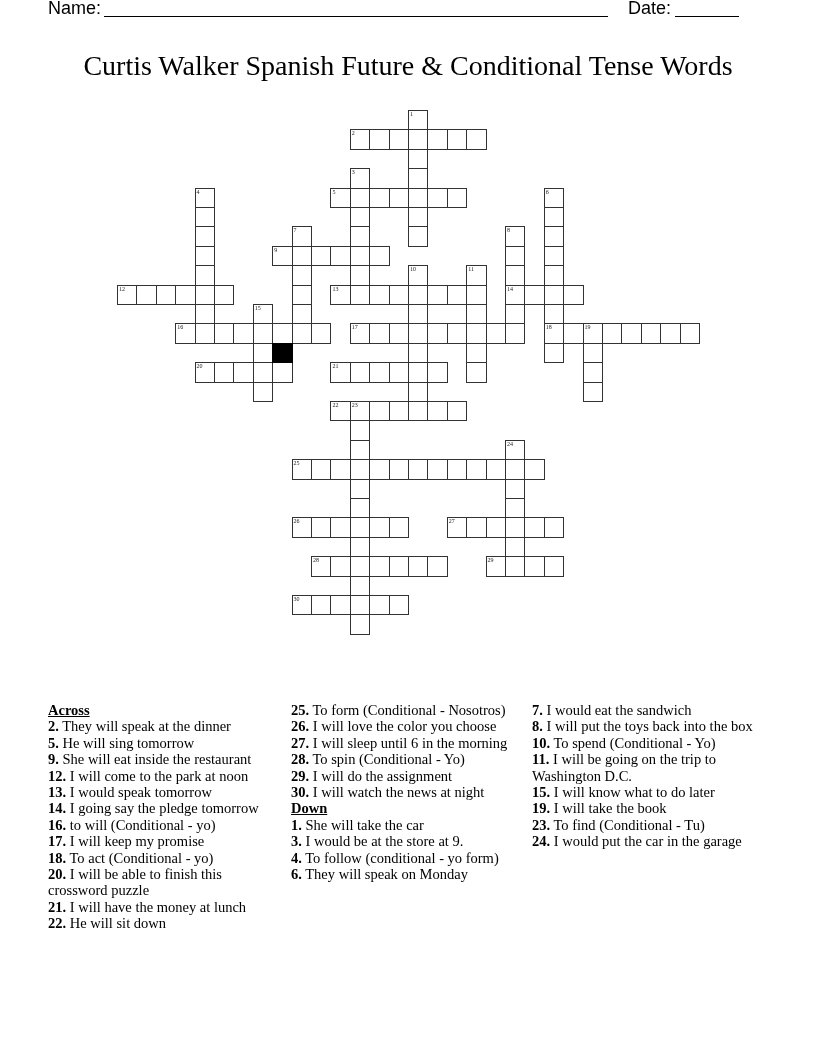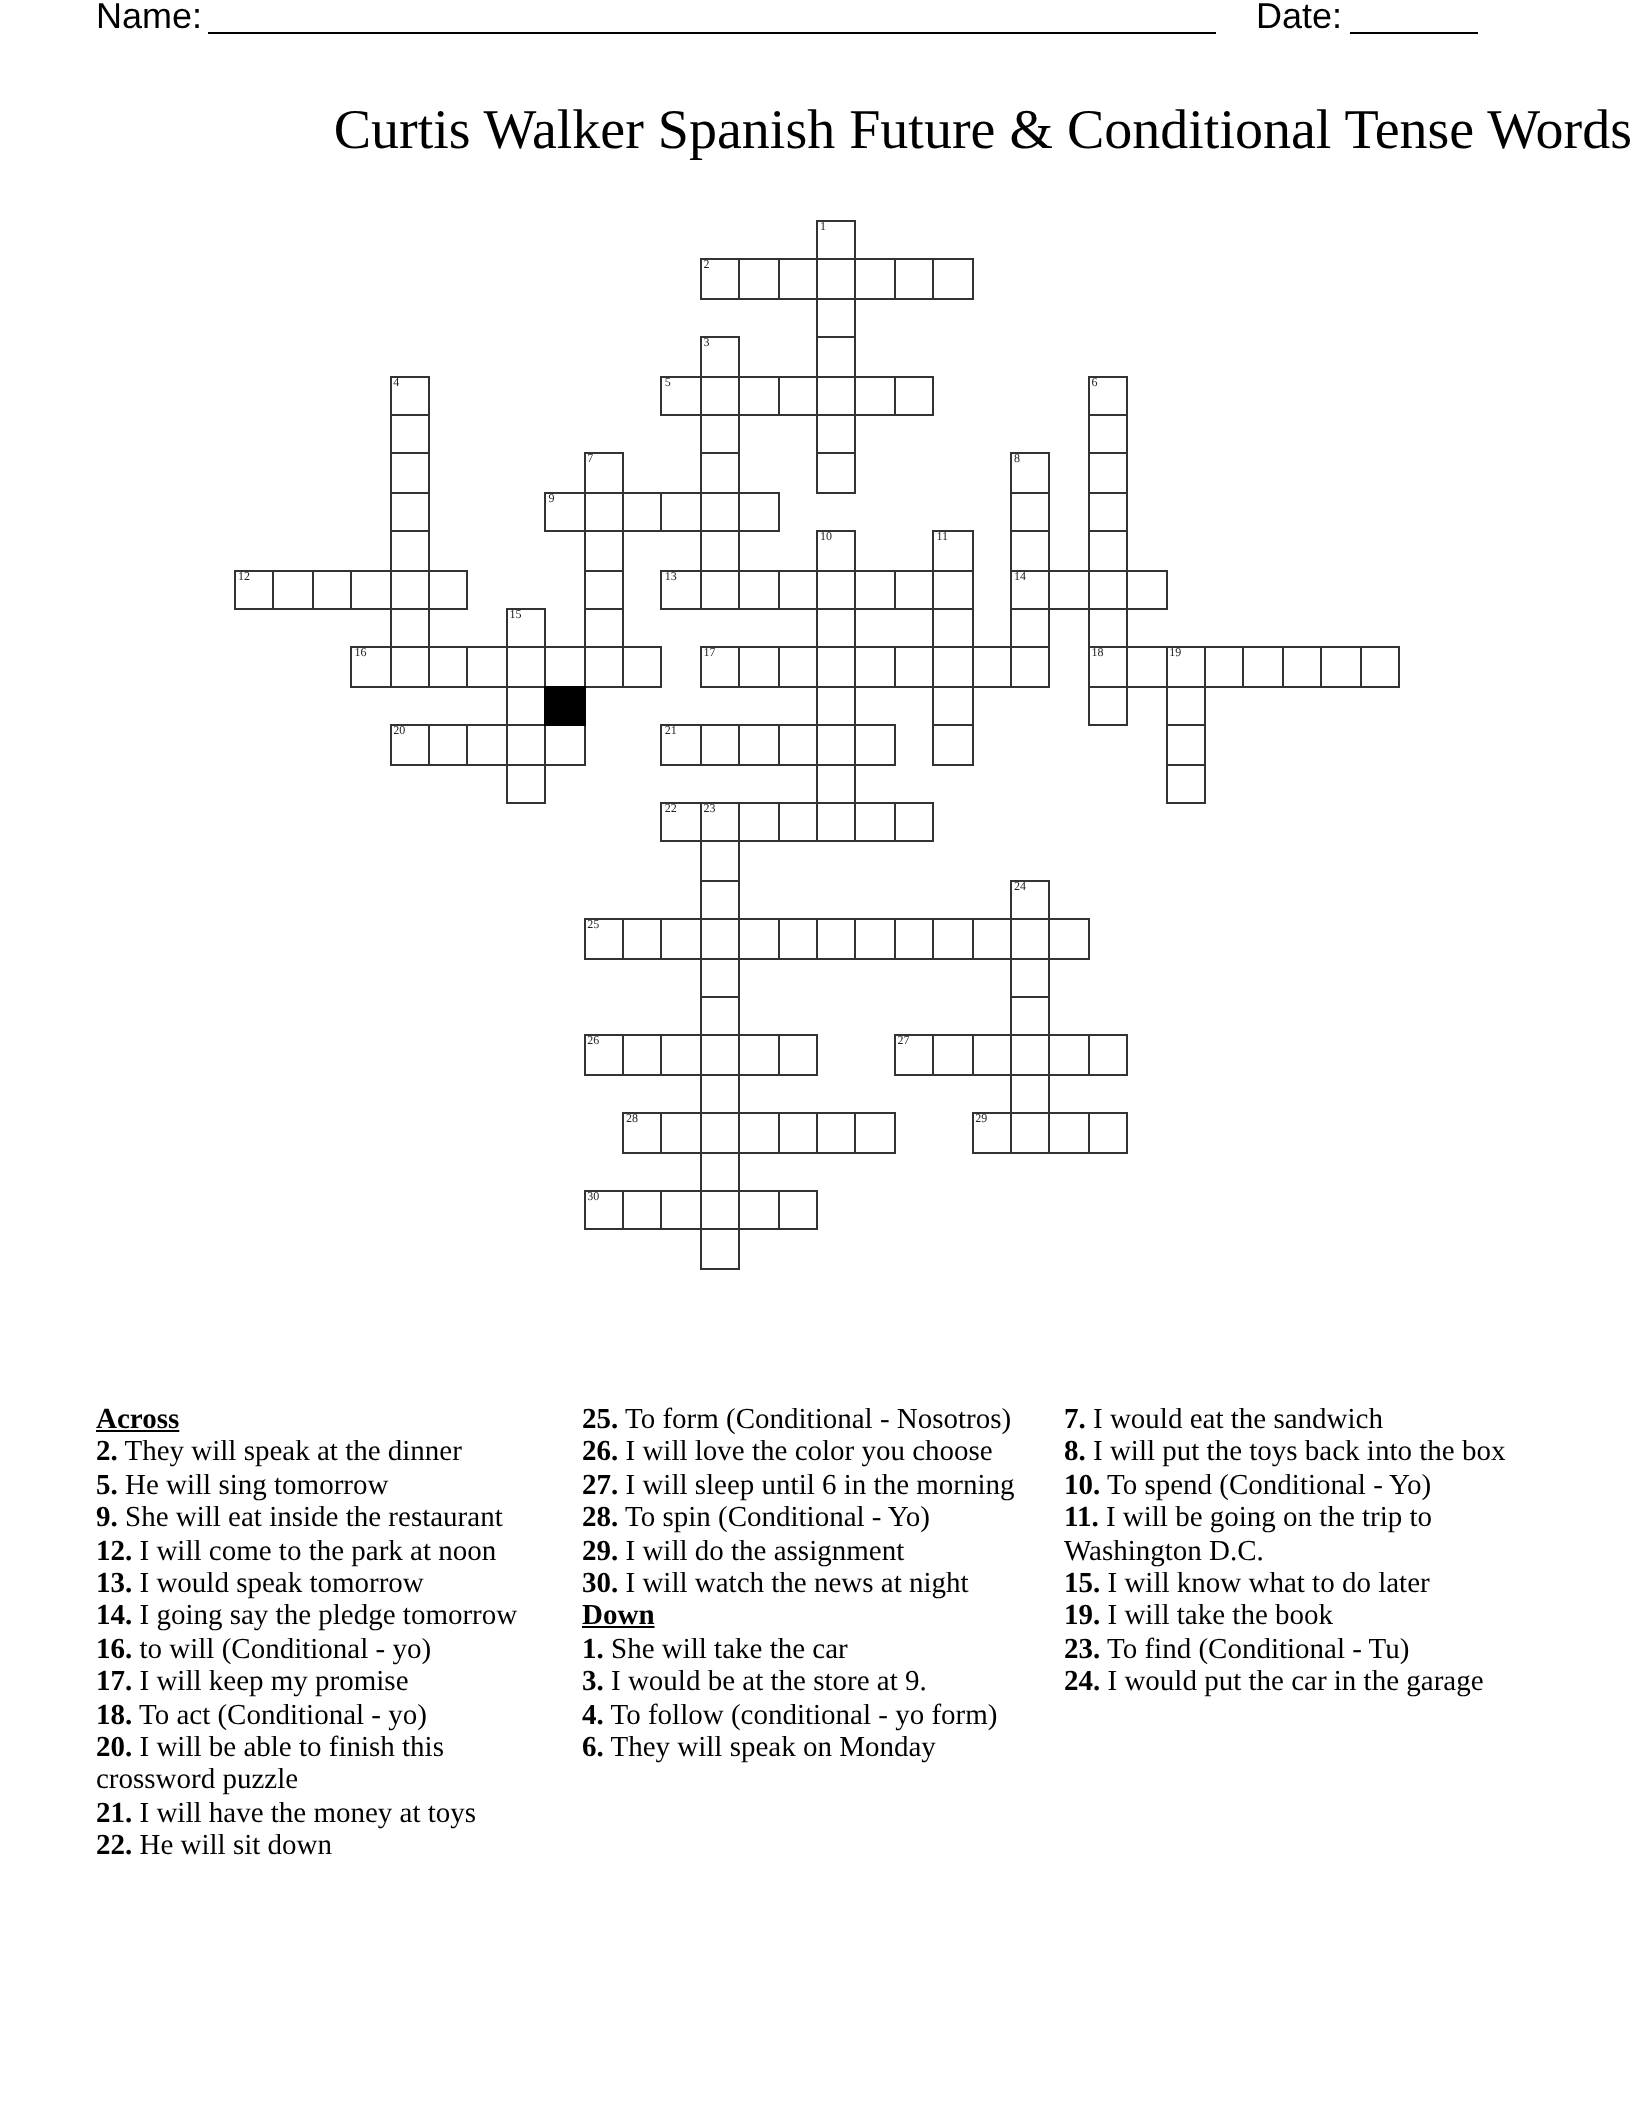--- a/index.html
+++ b/index.html
@@ -3,21 +3,21 @@
 <meta charset="utf-8">
 <style>
   html, body { margin:0; padding:0; background:#ffffff; }
   body { width:816px; height:1056px; position:relative; overflow:hidden; color:#000; }
   .header-line { position:absolute; top:0; left:48px; width:700px; height:22px;
     font-family:"Liberation Sans", sans-serif; font-size:18px; line-height:20px; white-space:nowrap; }
   .header-line .name-label { position:absolute; left:0; top:-2px; }
   .header-line .name-blank { position:absolute; left:56px; top:16px; width:504px; border-bottom:1px solid #000; }
   .header-line .date-label { position:absolute; left:580px; top:-2px; }
   .header-line .date-blank { position:absolute; left:627px; top:16px; width:64px; border-bottom:1px solid #000; }
-  .title { position:absolute; top:48px; left:0; width:816px; text-align:right;
+  .title { position:absolute; top:48px; left:0; width:816px; text-align:center;
     font-family:"Liberation Serif", serif; font-size:28px; line-height:36px; }
   .grid { position:absolute; left:0; top:0; width:816px; height:680px; }
   .cell { position:absolute; box-sizing:border-box; width:20.4px; height:20.4px;
     border:1px solid #333; background:#fff; }
   .cell.black { background:#000; border-color:#000; }
   .cell .num { position:absolute; left:1px; top:0px; font-family:"Liberation Serif", serif;
     font-size:6px; line-height:7px; color:#222; }
   .clues { position:absolute; top:702px; font-family:"Liberation Serif", serif; font-size:14.5px; line-height:16.4px; }
   .clues .heading { font-weight:bold; text-decoration:underline; }
   .clue b { font-weight:bold; }
@@ -284,21 +284,21 @@
 <div class="clue"><b>2.</b><span> They will speak at the dinner</span></div>
     <div class="clue"><b>5.</b><span> He will sing tomorrow</span></div>
     <div class="clue"><b>9.</b><span> She will eat inside the restaurant</span></div>
     <div class="clue"><b>12.</b><span> I will come to the park at noon</span></div>
     <div class="clue"><b>13.</b><span> I would speak tomorrow</span></div>
     <div class="clue"><b>14.</b><span> I going say the pledge tomorrow</span></div>
     <div class="clue"><b>16.</b><span> to will (Conditional - yo)</span></div>
     <div class="clue"><b>17.</b><span> I will keep my promise</span></div>
     <div class="clue"><b>18.</b><span> To act (Conditional - yo)</span></div>
     <div class="clue"><b>20.</b><span> I will be able to finish this crossword puzzle</span></div>
-    <div class="clue"><b>21.</b><span> I will have the money at toys</span></div>
+    <div class="clue"><b>21.</b><span> I will have the money at lunch</span></div>
     <div class="clue"><b>22.</b><span> He will sit down</span></div>
   </div>
 <div class="clues col2" id="col2">
     <div class="clue"><b>25.</b><span> To form (Conditional - Nosotros)</span></div>
     <div class="clue"><b>26.</b><span> I will love the color you choose</span></div>
     <div class="clue"><b>27.</b><span> I will sleep until 6 in the morning</span></div>
     <div class="clue"><b>28.</b><span> To spin (Conditional - Yo)</span></div>
     <div class="clue"><b>29.</b><span> I will do the assignment</span></div>
     <div class="clue"><b>30.</b><span> I will watch the news at night</span></div>
     <div class="heading">Down</div>

